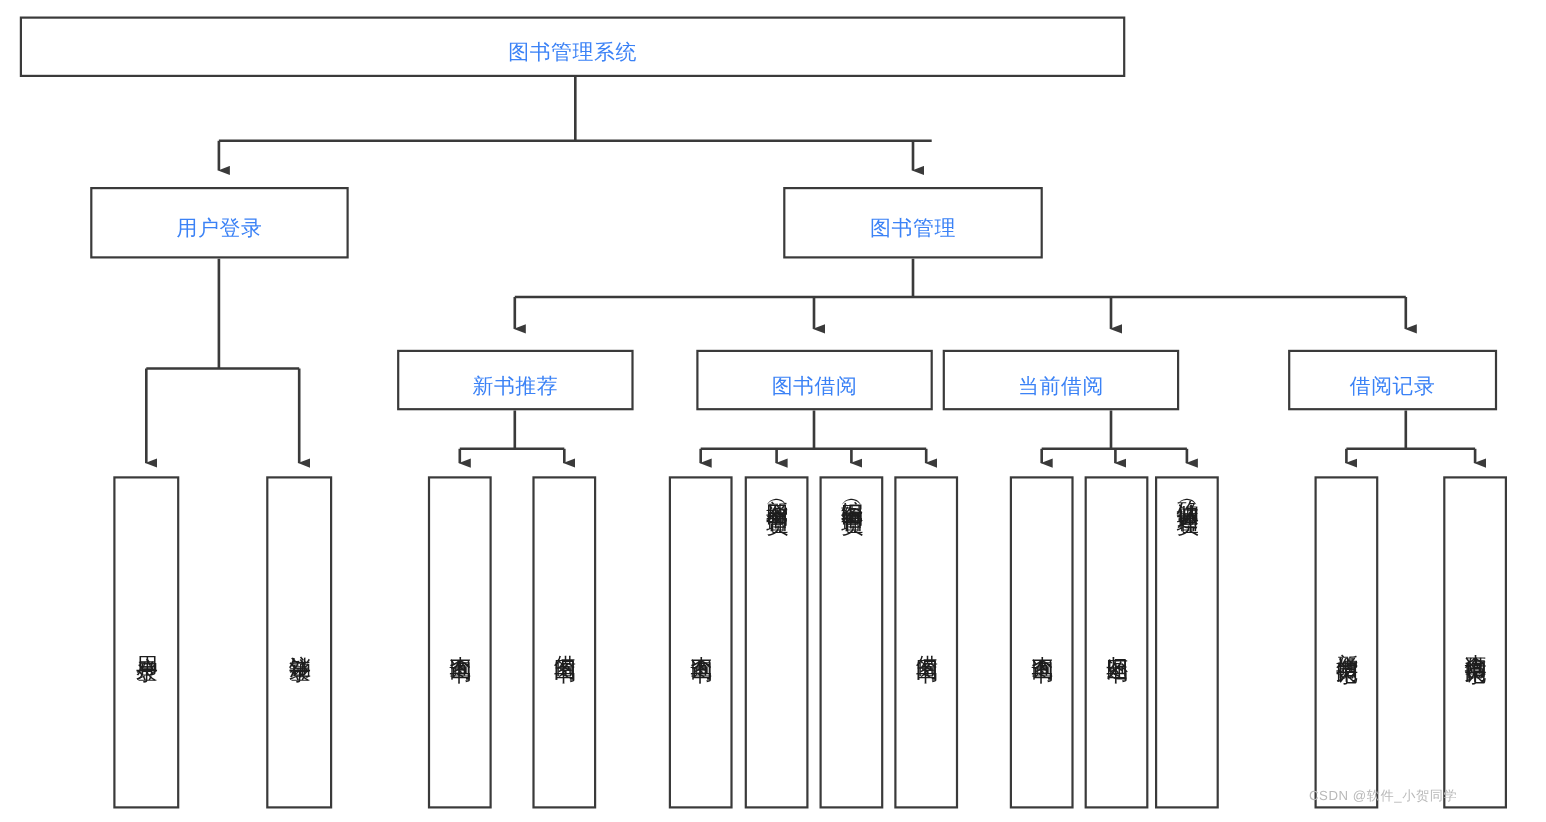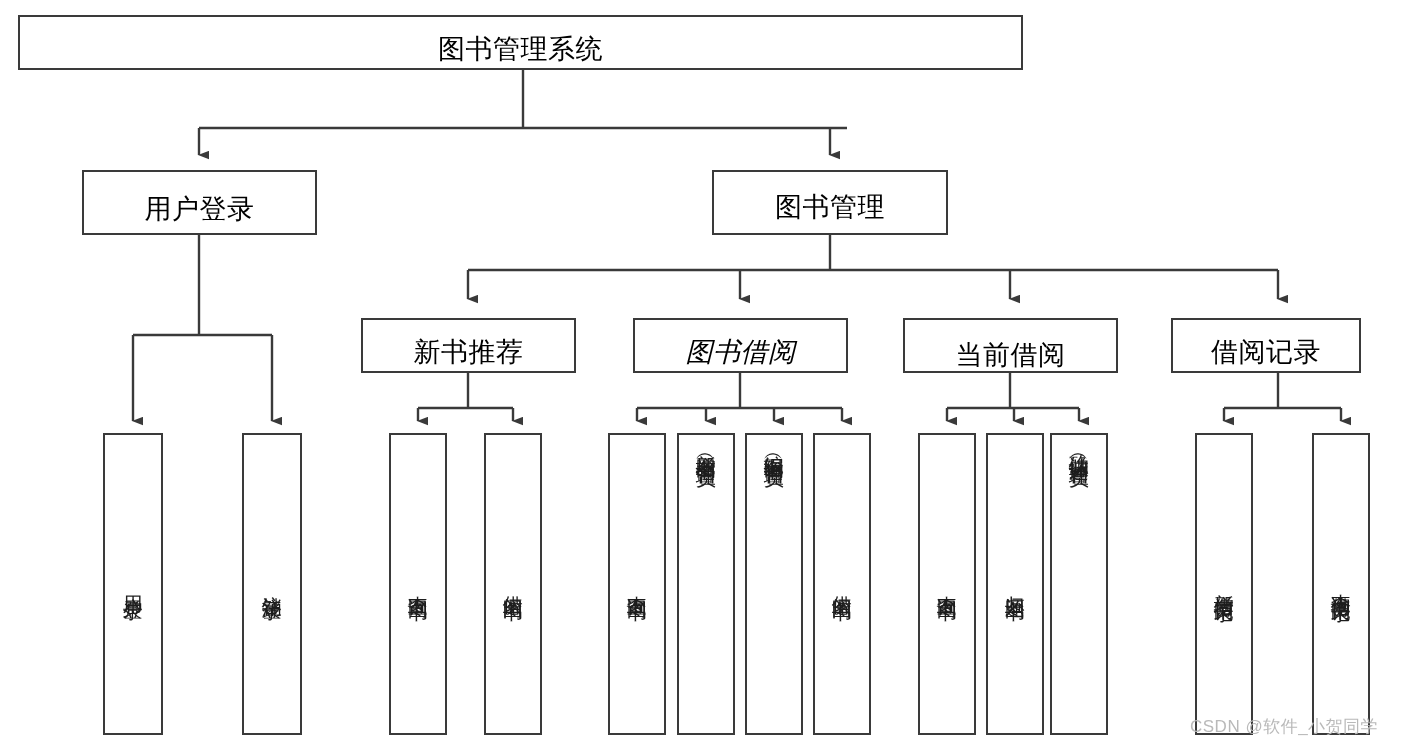--- a/index.html
+++ b/index.html
@@ -31,22 +31,22 @@
   .node-box {
     position: absolute;
     box-sizing: border-box;
     background: #ffffff;
     border: 2px solid #3a3a3a;
     display: flex;
     align-items: center;
     justify-content: center;
   }
   .node-label-h {
-    font-size: 27px;
-    color: #000000;
+    font-size: 19px;
+    color: #3b82f6;
     line-height: 1.1;
     white-space: nowrap;
     letter-spacing: 0.5px;
     margin-top: 14px;
   }
   .node-label-v {
     writing-mode: vertical-rl;
     text-orientation: upright;
     font-size: 20px;
     color: #1d1d1d;
@@ -60,21 +60,21 @@
     padding-top: 4px;
   }
   .leaf-box.center-v {
     align-items: center;
     padding-top: 0;
   }
   #watermark {
     position: absolute;
     left: 1190px;
     top: 715px;
-    font-size: 17px;
+    font-size: 12px;
     color: #b9b9b9;
     white-space: nowrap;
     letter-spacing: 0.5px;
     pointer-events: none;
   }
 </style>
 </head>
 <body>
 
 <div id="diagram-root">
@@ -139,25 +139,25 @@
   </div>
 
   <div class="node-box" style="left:712px; top:170px; width:236px; height:65px;font-family:Liberation Mono, monospace;">
     <span class="node-label-h">图书管理</span>
   </div>
 
   <div class="node-box" style="left:361px; top:318px; width:215px; height:55px;">
     <span class="node-label-h">新书推荐</span>
   </div>
 
-  <div class="node-box" style="left:633px; top:318px; width:215px; height:55px;font-style:italic;">
+  <div class="node-box" style="left:633px; top:318px; width:215px; height:55px;">
     <span class="node-label-h">图书借阅</span>
   </div>
 
-  <div class="node-box" style="left:903px; top:318px; width:215px; height:55px;align-items:flex-end;">
+  <div class="node-box" style="left:857px; top:318px; width:215px; height:55px;">
     <span class="node-label-h">当前借阅</span>
   </div>
 
   <div class="node-box" style="left:1171px; top:318px; width:190px; height:55px;">
     <span class="node-label-h">借阅记录</span>
   </div>
 
   <div class="node-box leaf-box center-v" style="left:103px; top:433px; width:60px; height:302px;">
     <span class="node-label-v">用户登录</span>
   </div>

